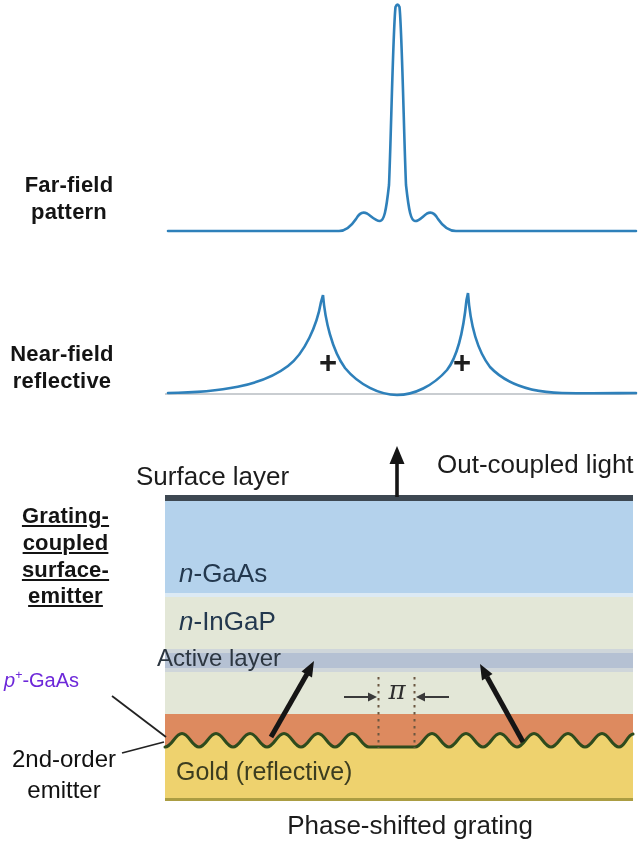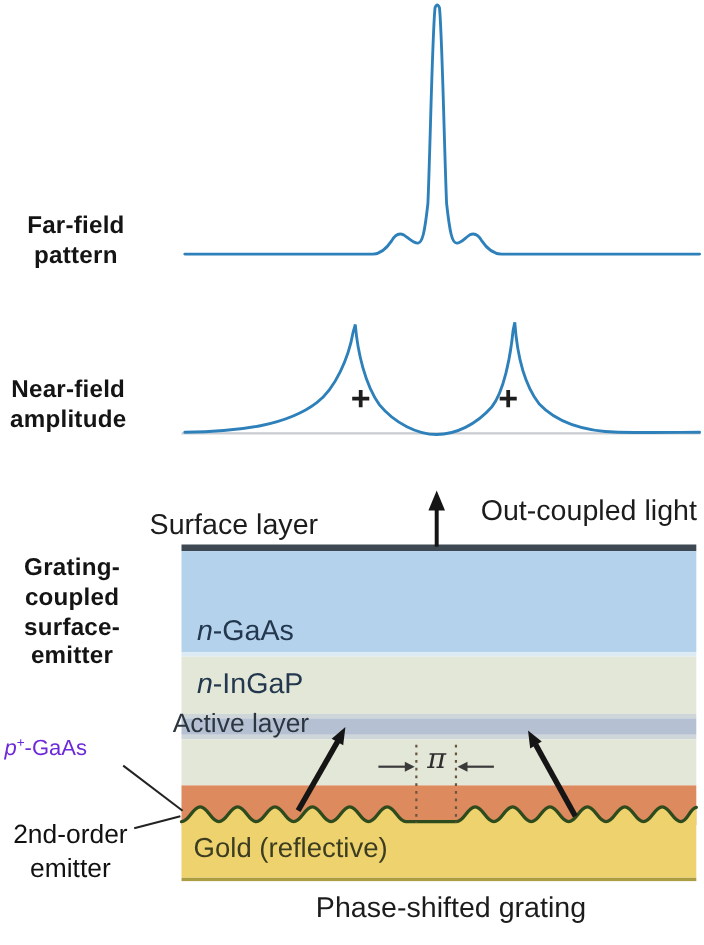--- a/index.html
+++ b/index.html
@@ -106,34 +106,34 @@
     </g>
     <g>
       <line x1="523" y1="742" x2="487" y2="677" stroke="#151515" stroke-width="5"></line>
       <polygon points="480,664 492.5,674 482,680.5" fill="#151515"></polygon>
     </g>
 
     <line x1="112" y1="696" x2="166" y2="737" stroke="#222222" stroke-width="1.8"></line>
     <line x1="122" y1="753" x2="164" y2="742" stroke="#222222" stroke-width="1.8"></line>
   </svg>
 
-  <div class="abs boldlab" style="left:8px;top:191px;width:122px;">Far-field
+  <div class="abs boldlab" style="left:8px;top:171px;width:122px;">Far-field
 pattern</div>
 
   <div class="abs boldlab" style="left:0px;top:340px;width:124px;">Near-field
-amplitude</div>
+reflective</div>
 
   <div class="abs plus" style="left:312px;top:345px;width:32px;text-align:center;">+</div>
   <div class="abs plus" style="left:446px;top:345px;width:32px;text-align:center;">+</div>
 
   <div class="abs plain" style="left:136px;top:461px;">Surface layer</div>
 
   <div class="abs plain" style="left:437px;top:449px;white-space:nowrap;">Out-coupled light</div>
 
-  <div class="abs boldlab" style="left:8px;top:503px;width:115px;line-height:1.22;">Grating-
+  <div class="abs boldlab" style="left:8px;top:503px;width:115px;line-height:1.22;text-decoration:underline;">Grating-
 coupled
 surface-
 emitter</div>
 
   <div class="abs layerlab" style="left:179px;top:526px;margin-top:32px;">
     <span class="ital">n</span><span>-GaAs</span>
   </div>
 
   <div class="abs layerlab" style="left:179px;top:606px;">
     <span class="ital">n</span><span>-InGaP</span>

